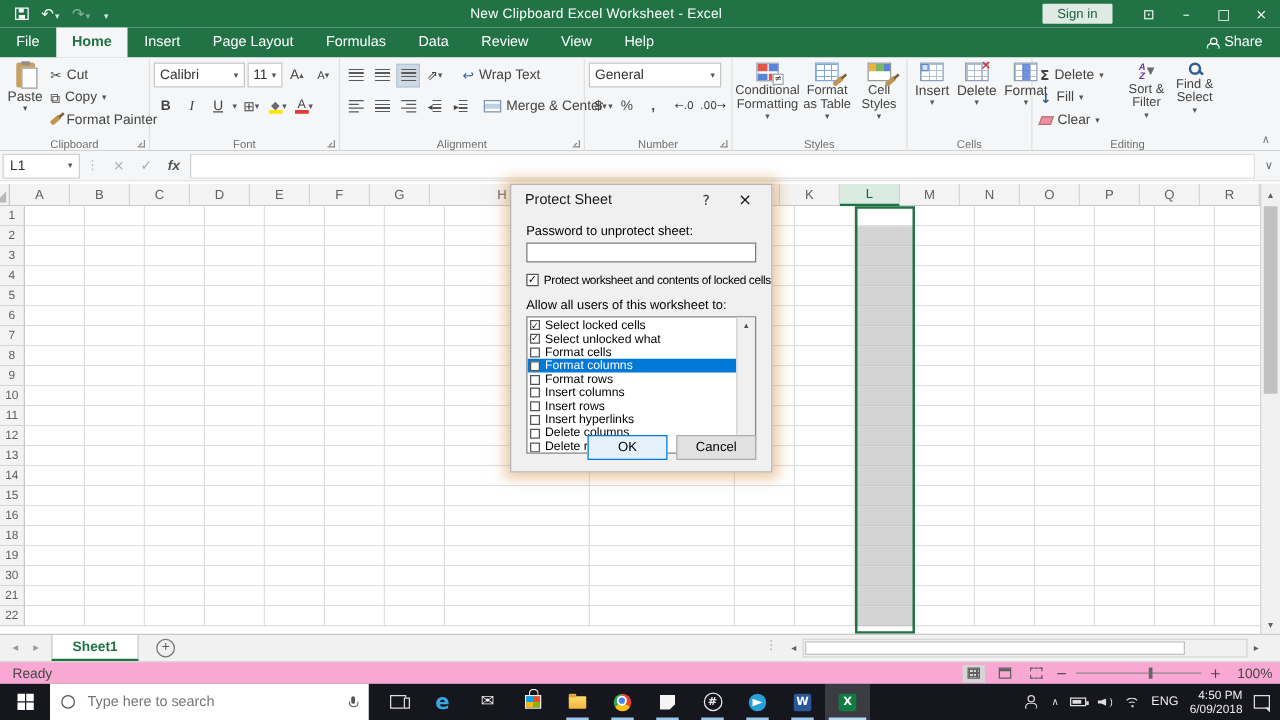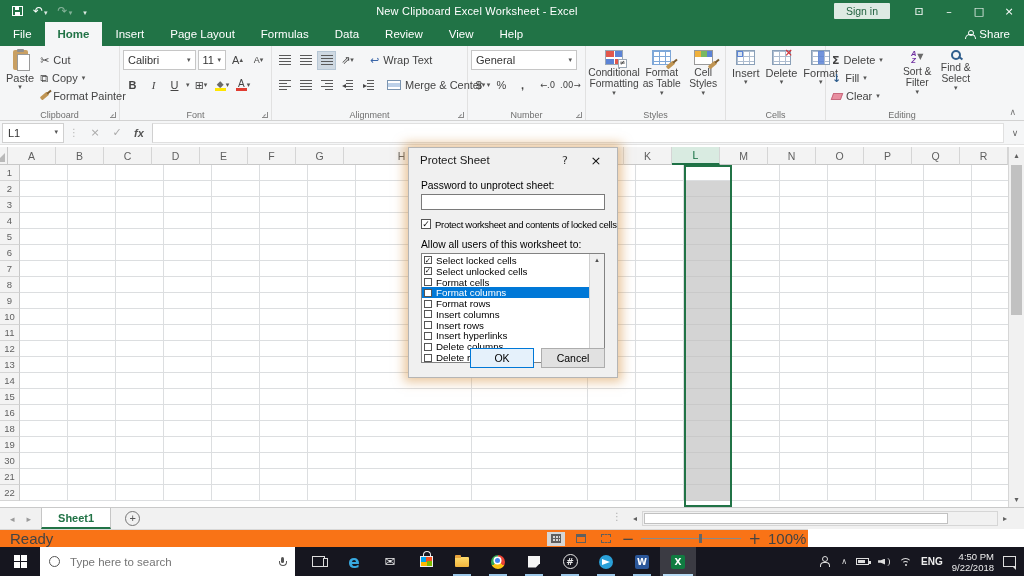--- a/index.html
+++ b/index.html
@@ -132,21 +132,21 @@
   .sb-nav{display:flex;align-items:center;gap:12px;padding:0 10px;color:#9a9a9a;font-size:9px;}
   .sheet-tab{background:#fff;border-right:1px solid #c6c6c6;border-left:1px solid #c6c6c6;display:flex;align-items:center;padding:0 16px;font-weight:bold;color:#217346;border-bottom:2px solid #217346;}
   .addsheet{width:15px;height:15px;border:1px solid #767676;border-radius:50%;color:#555;display:flex;align-items:center;justify-content:center;font-size:11px;line-height:1;align-self:center;margin-left:14px;}
   .hscroll{position:absolute;left:628px;top:3px;height:15px;width:384px;display:flex;align-items:center;font-size:8px;color:#606060;}
   .hs-btn{width:14px;height:15px;display:flex;align-items:center;justify-content:center;background:#f1f1f1;}
   .hs-track{flex:1;height:15px;background:#f1f1f1;position:relative;border:1px solid #d6d6d6;}
   .hs-thumb{position:absolute;left:1px;top:1px;bottom:1px;width:86%;background:#fff;border:1px solid #c1c1c1;}
   .sb-grip{position:absolute;left:612px;top:3px;color:#b0b0b0;font-size:10px;}
 
   
-  .statusbar{position:absolute;left:0;top:529px;width:808px;height:18px;background:#f97316;border-top:1px solid #d8d8d8;display:flex;align-items:center;font-size:15px;color:#444;}
+  .statusbar{position:absolute;left:0;top:529px;width:1024px;height:18px;background:#f9a8d4;border-top:1px solid #d8d8d8;display:flex;align-items:center;font-size:11px;color:#444;}
   .st-ready{padding-left:10px;}
   .st-right{margin-left:auto;display:flex;align-items:center;gap:7px;padding-right:6px;}
   .viewbtn{width:18px;height:14px;display:flex;align-items:center;justify-content:center;}
   .viewbtn.active{background:#d6d6d6;}
   .v-ic{width:10px;height:9px;border:1px solid #5f5f5f;}
   .v-ic.grid{background:repeating-linear-gradient(to bottom,#5f5f5f 0 1px,transparent 1px 3px),repeating-linear-gradient(to right,#5f5f5f 0 1px,transparent 1px 3px);}
   .v-ic.layout{background:linear-gradient(#5f5f5f 0 0) top/100% 2px no-repeat;}
   .v-ic.pbreak{border-style:dashed;}
   .zoomtrack{width:100px;height:1px;background:#8a8a8a;position:relative;}
   .zoomthumb{position:absolute;left:58%;top:-4px;width:3px;height:9px;background:#666;}
@@ -226,21 +226,21 @@
   .tr-batt::before{content:'';position:absolute;left:1px;top:1px;bottom:1px;width:7px;background:#ddd;}
   .tr-batt::after{content:'';position:absolute;right:-3px;top:1.5px;width:2px;height:3px;background:#ddd;}
   .tr-spk{width:12px;height:10px;position:relative;}
   .tr-spk::before{content:'';position:absolute;left:0;top:2px;width:7px;height:6px;background:#ddd;clip-path:polygon(0 30%,40% 30%,100% 0,100% 100%,40% 70%,0 70%);}
   .tr-spk::after{content:'';position:absolute;right:0;top:1px;width:6px;height:8px;border-right:1.5px solid #ddd;border-radius:50%;}
   .tr-wifi{width:13px;height:10px;position:relative;overflow:hidden;}
   .tr-wifi i{position:absolute;border:1.5px solid transparent;border-top-color:#ddd;border-radius:50%;}
   .tr-wifi .a1{width:13px;height:13px;left:0;top:1px;}
   .tr-wifi .a2{width:7px;height:7px;left:3px;top:4px;}
   .tr-wifi .dot{position:absolute;left:5.5px;top:7.5px;width:2px;height:2px;background:#ddd;border-radius:50%;}
-  .tr-lang{color:#eee;font-size:10px;font-weight:bold;}
+  .tr-lang{color:#eee;font-size:10px;}
   .tr-clock{text-align:right;color:#eee;font-size:9.5px;line-height:11px;}
   .tr-action{width:13px;height:11px;border:1.5px solid #ddd;position:relative;}
   .tr-action::after{content:'';position:absolute;right:-1px;bottom:-4px;width:0;height:0;border-style:solid;border-width:0 4px 4px 0;border-color:transparent #ddd transparent transparent;}
 </style>
 </head>
 <body>
 
 <div class="screen">
 
   <div class="titlebar">
@@ -1077,21 +1077,21 @@
       </div>
       <div class="allow-lbl">Allow all users of this worksheet to:</div>
       <div class="listbox">
         <div class="list-items">
             <div class="perm">
               <span class="chk">✓</span>
               <span>Select locked cells</span>
             </div>
             <div class="perm">
               <span class="chk">✓</span>
-              <span>Select unlocked cells</span>
+              <span>Select unlocked what</span>
             </div>
             <div class="perm">
               <span class="chk"></span>
               <span>Format cells</span>
             </div>
             <div class="perm sel">
               <span class="chk"></span>
               <span>Format columns</span>
             </div>
             <div class="perm">
@@ -1203,19 +1203,19 @@
       <span class="tr-ic tr-batt"></span>
       <span class="tr-ic tr-spk"></span>
       <span class="tr-ic tr-wifi">
           <i class="a1"></i>
           <i class="a2"></i>
           <i class="dot"></i>
         </span>
       <span class="tr-lang">ENG</span>
       <span class="tr-clock">
         <div>4:50 PM</div>
-        <div>9/22/2018</div>
+        <div>6/09/2018</div>
       </span>
       <span class="tr-ic tr-action"></span>
     </div>
   </div>
 
 </div>
 
 </body></html>

